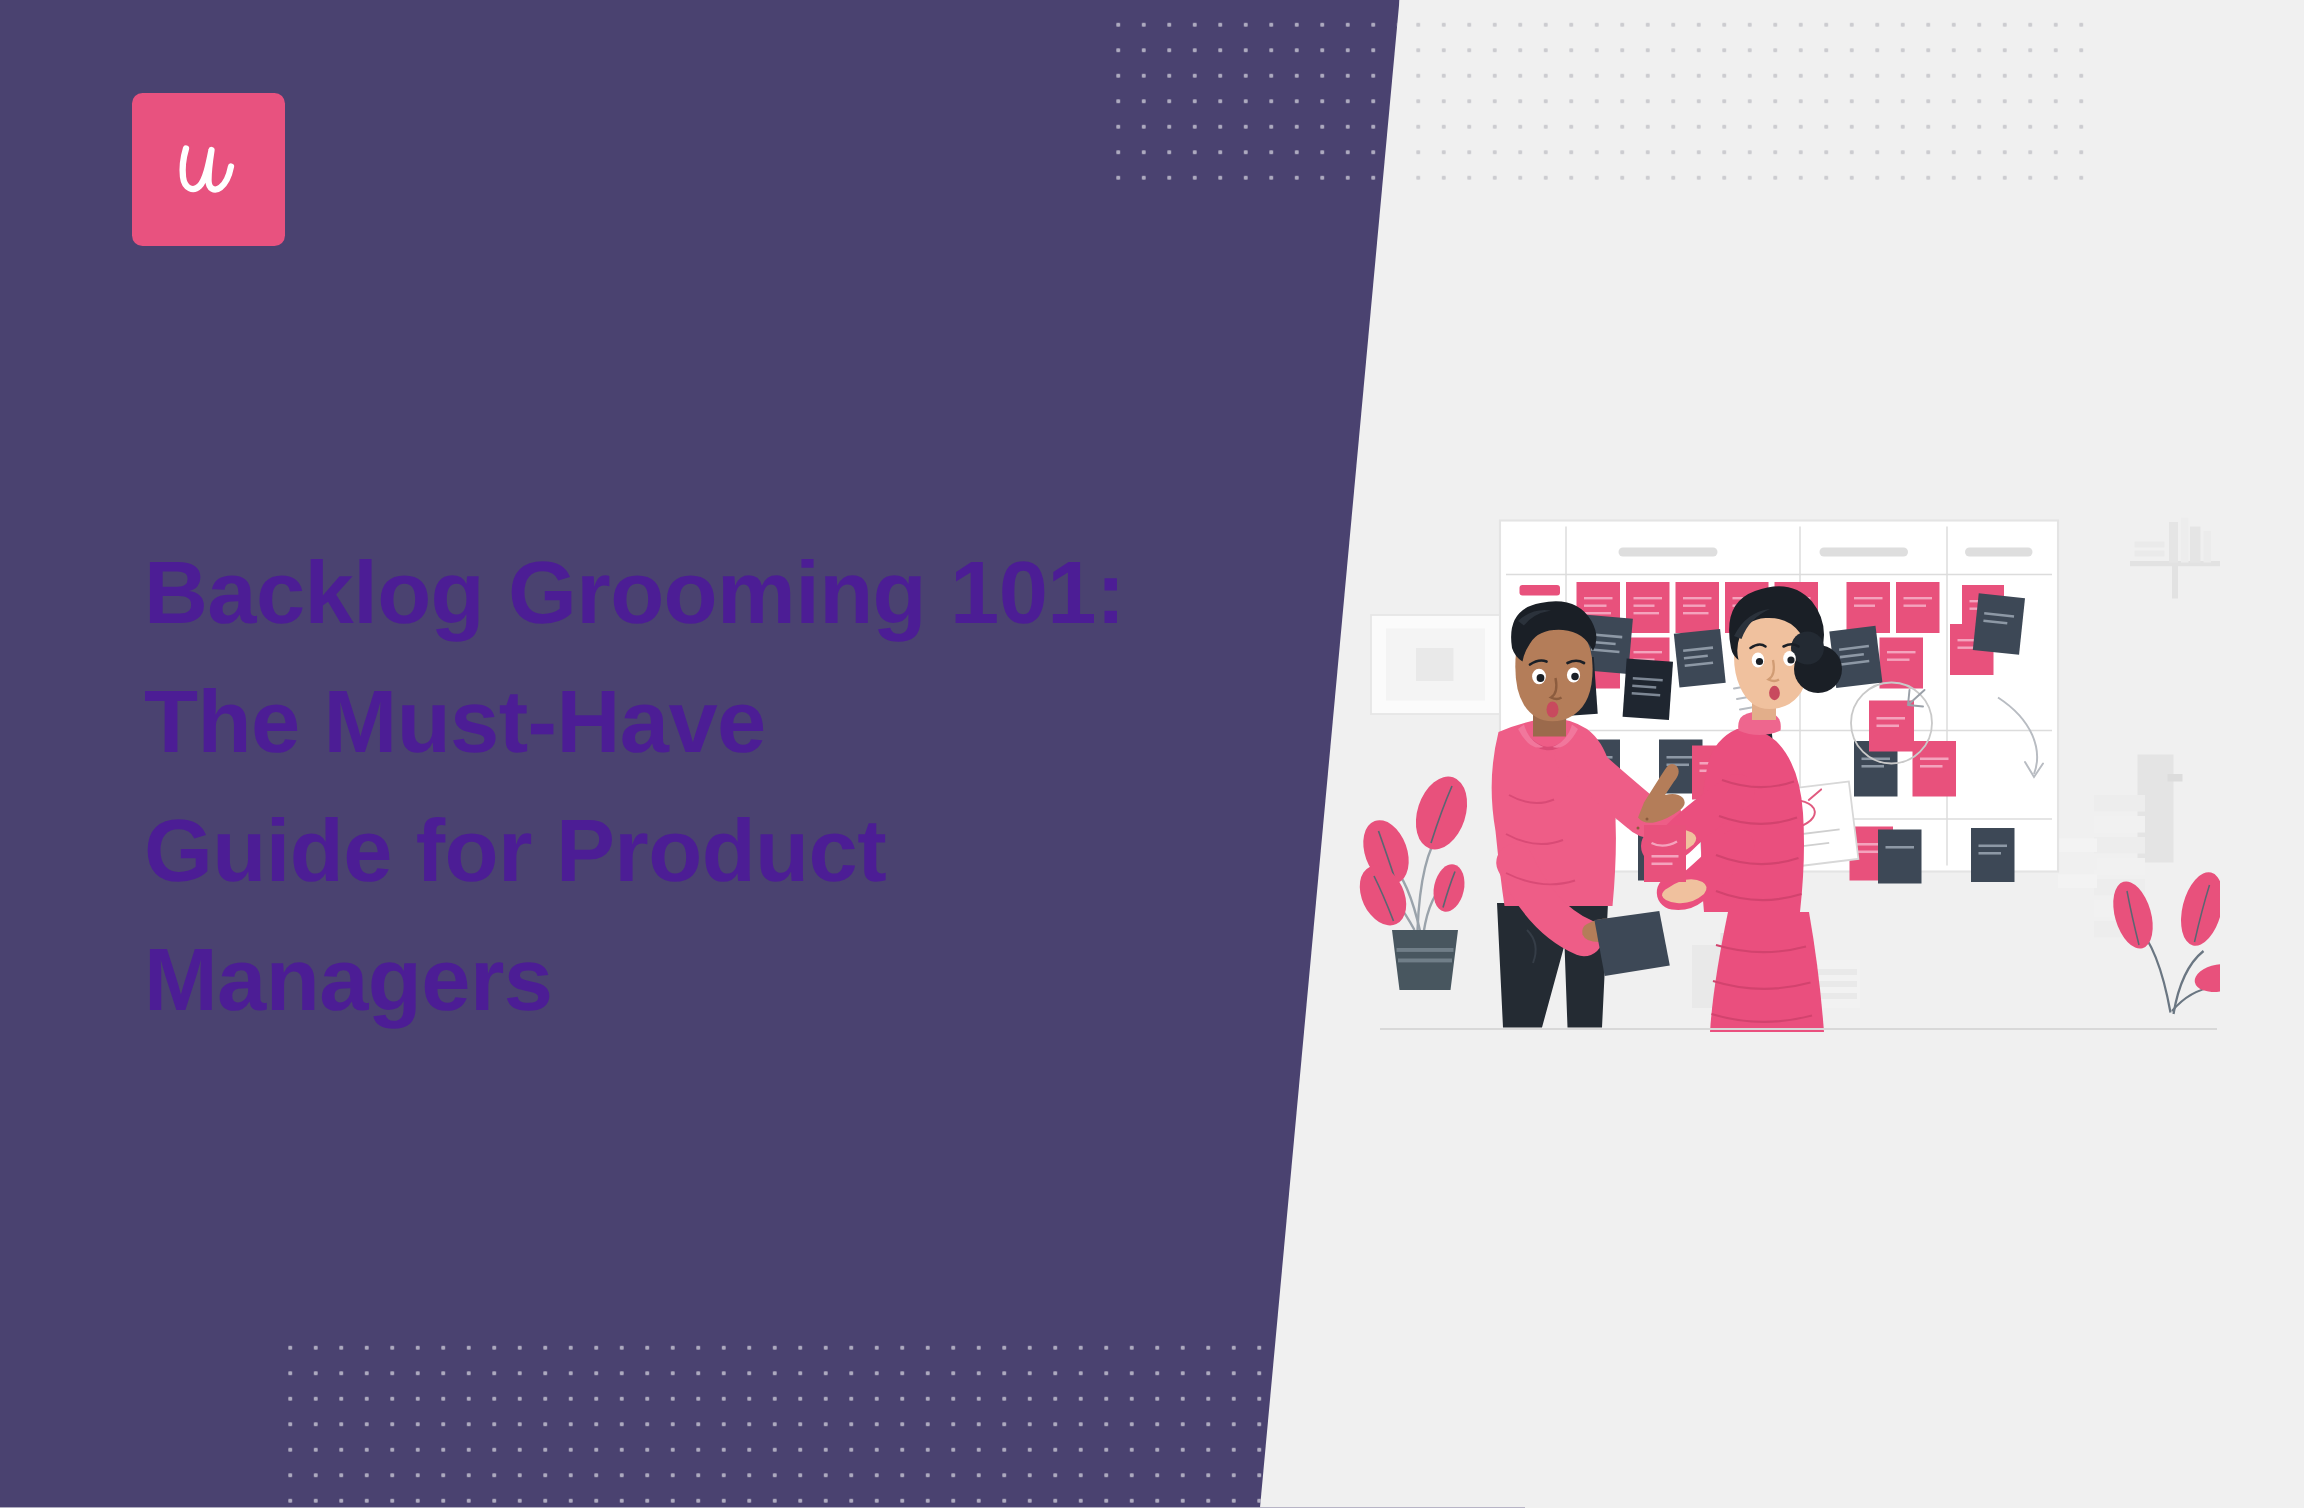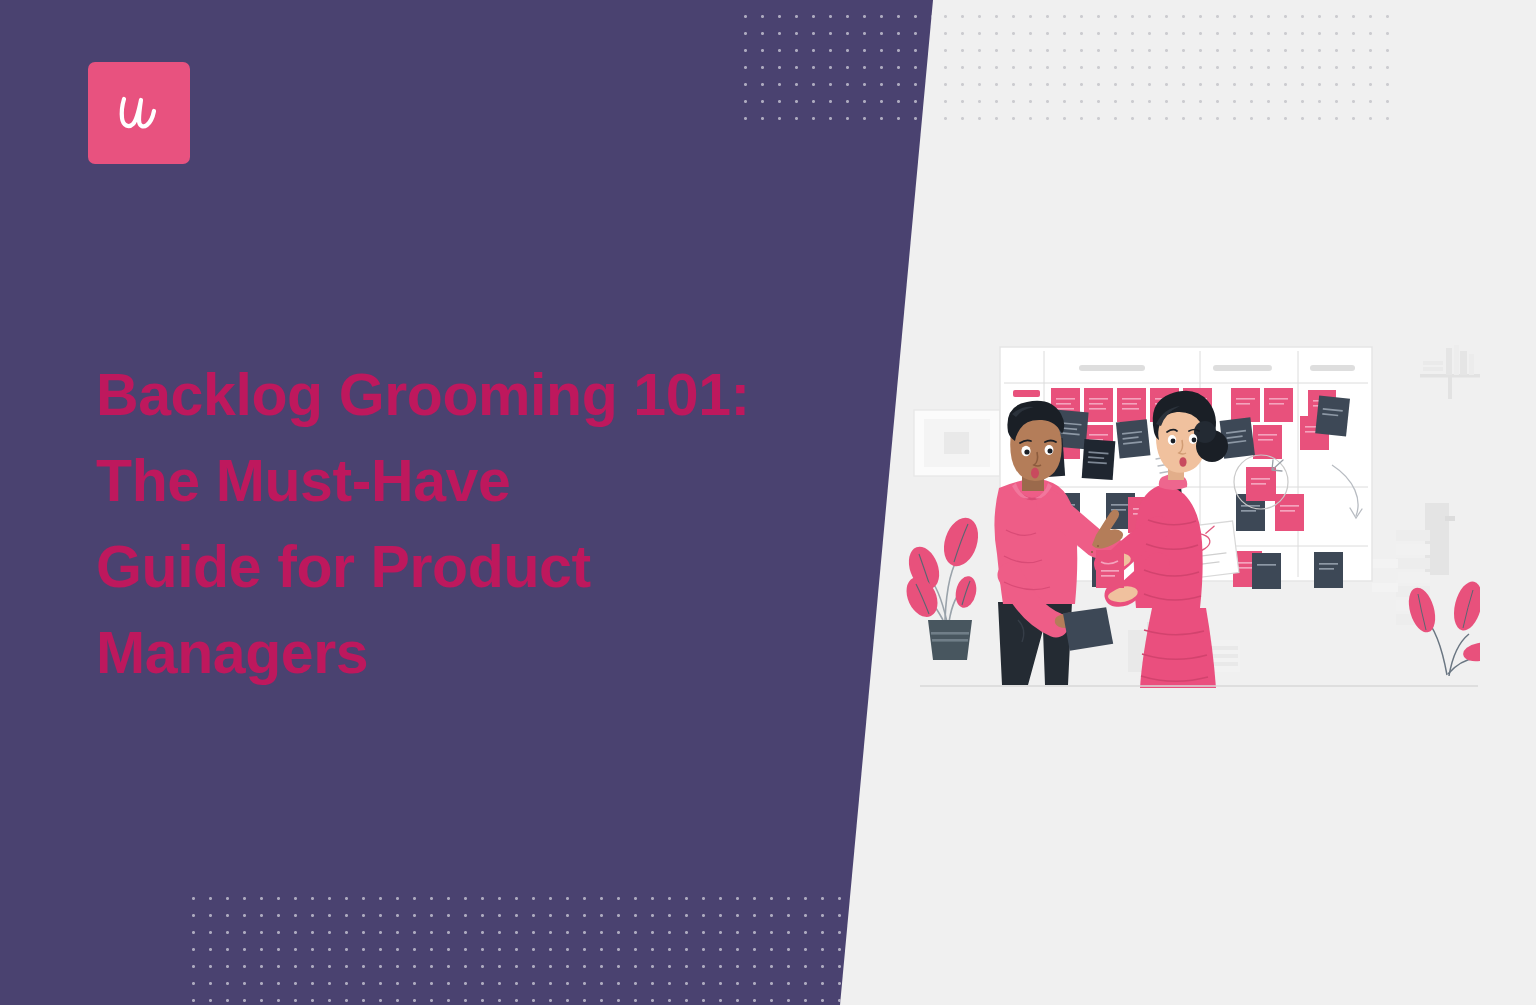--- a/index.html
+++ b/index.html
@@ -62,21 +62,21 @@
     justify-content: center;
   }
   .logo-tile svg { display: block; }
 
   
   .headline {
     position: absolute;
     left: 96px;
     top: 352px;
     width: 760px;
-    color: #be185d;
+    color: #4c1d95;
     font-size: 59px;
     line-height: 86px;
     font-weight: 700;
     letter-spacing: -0.4px;
     white-space: pre-line;
   }
 
   
   .illo {
     position: absolute;

